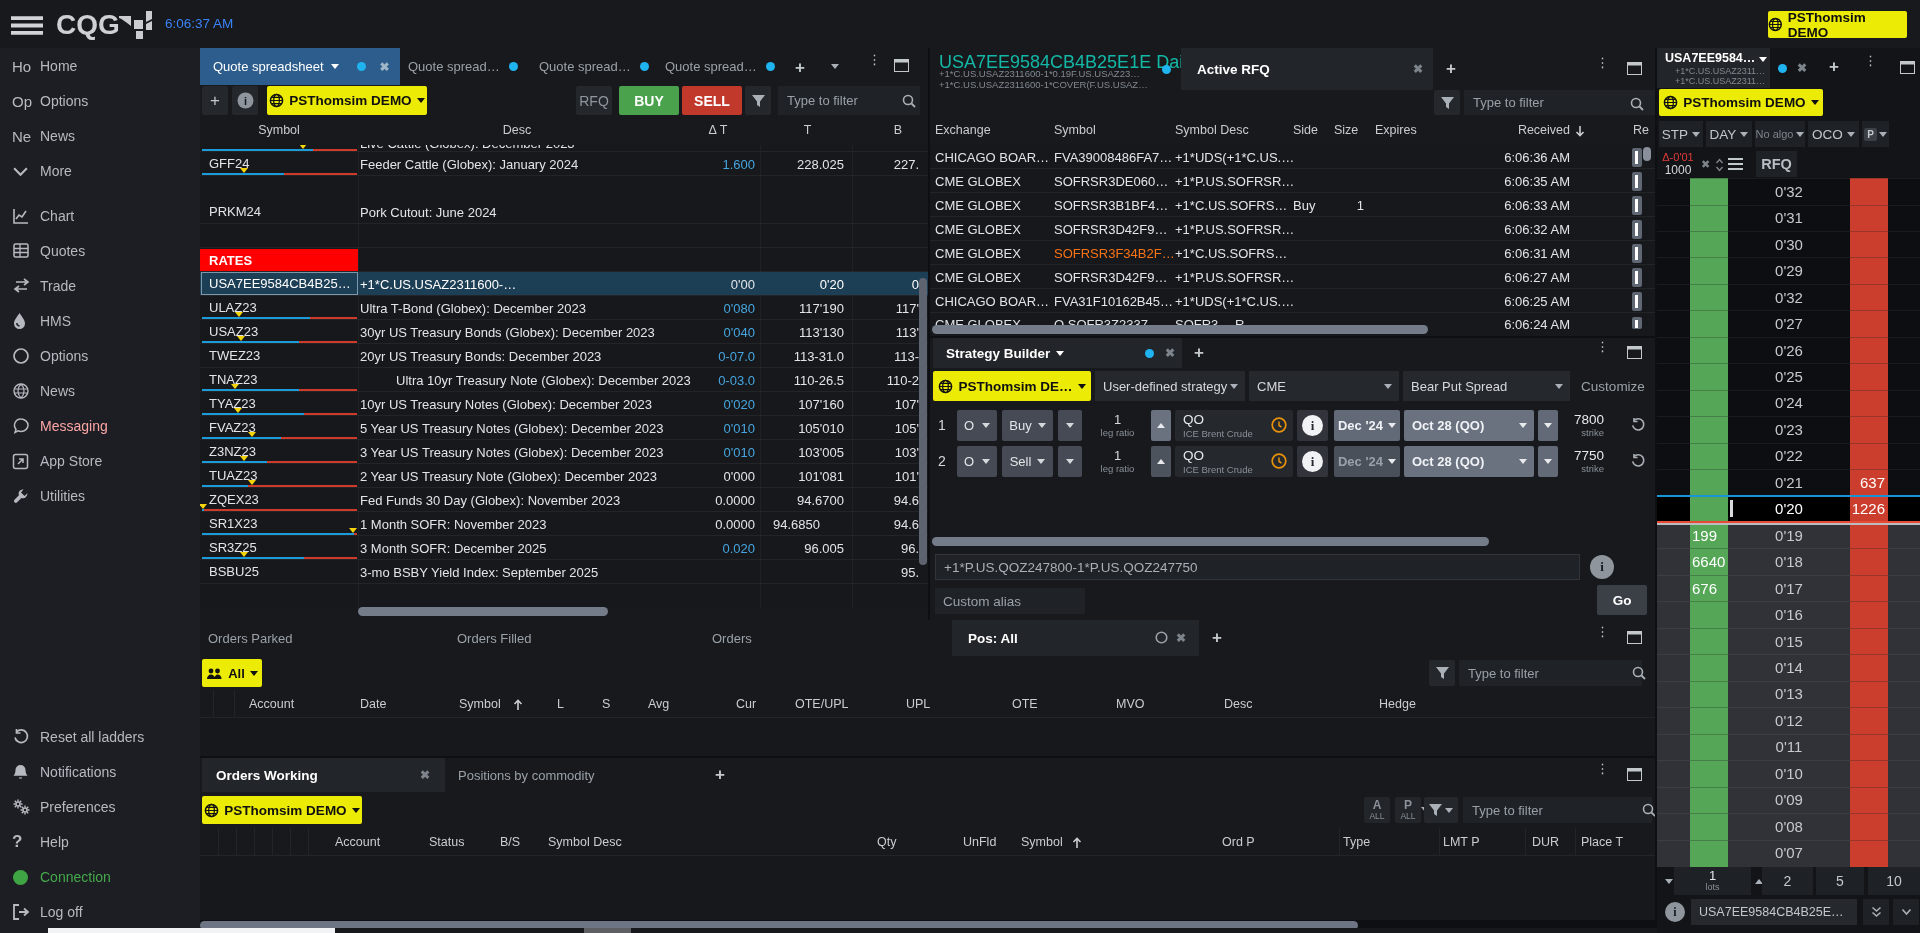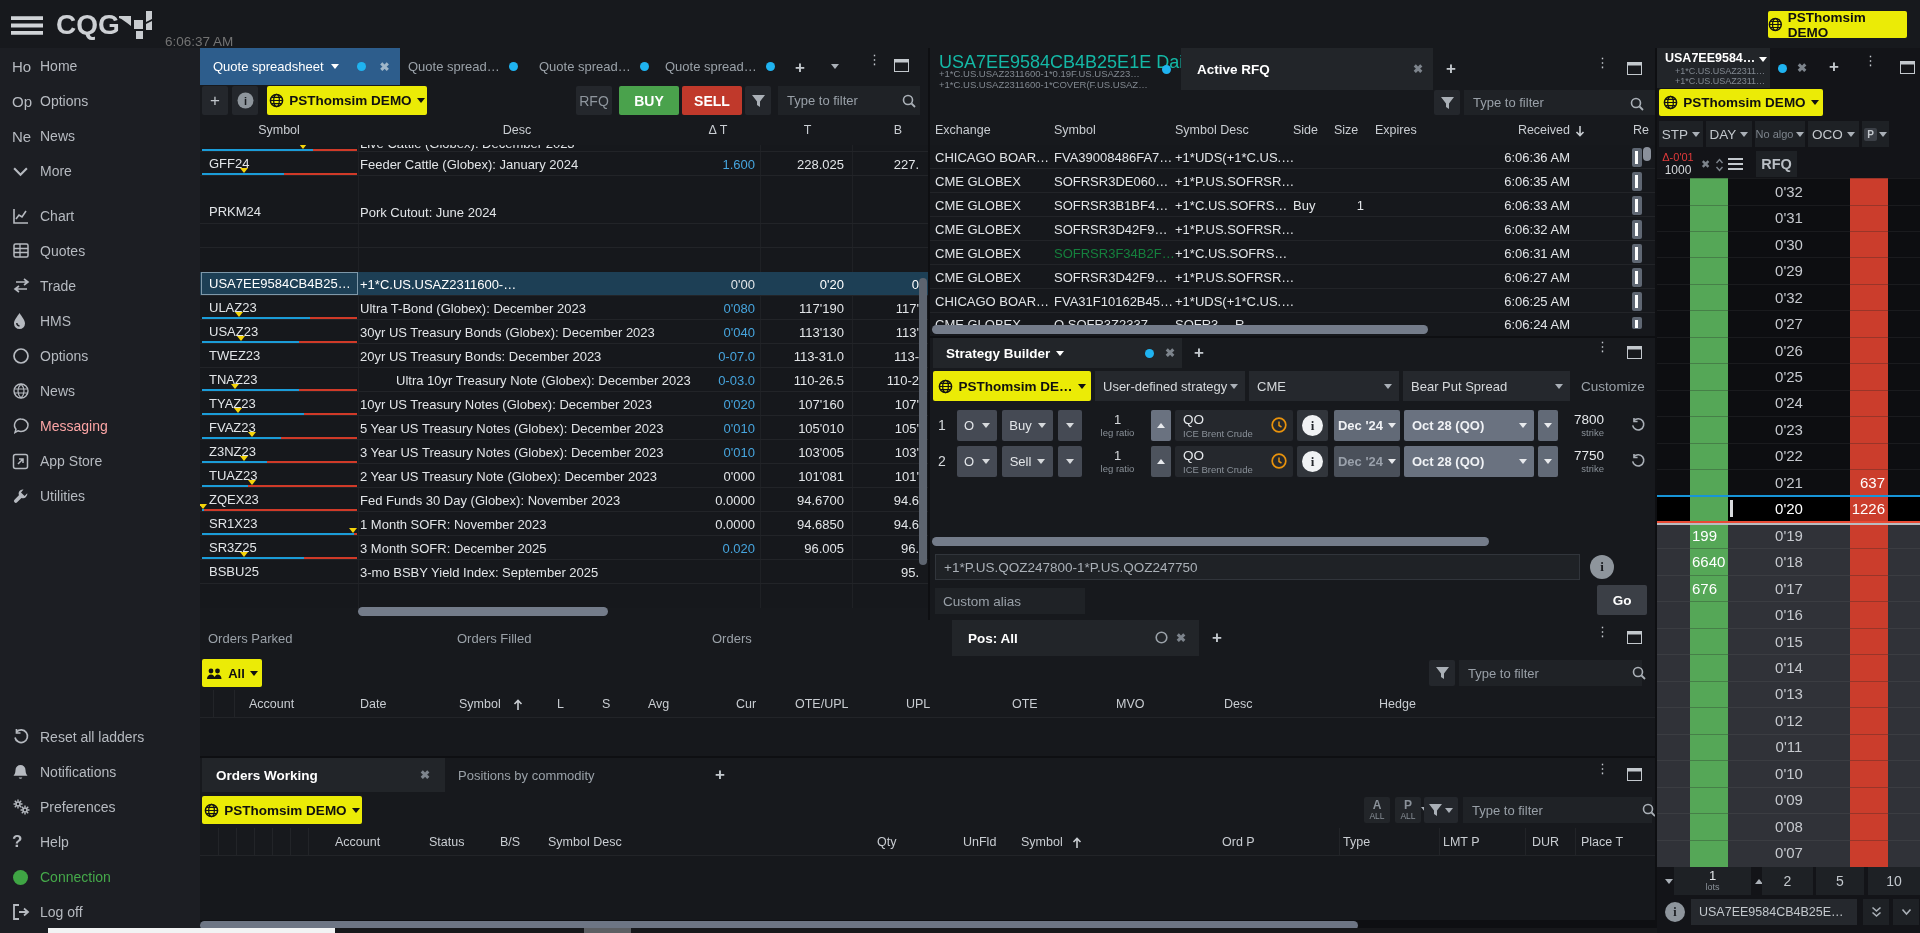--- a/index.html
+++ b/index.html
@@ -23,21 +23,21 @@
         <path d="M0 2.2h32M0 9.5h32M0 16.8h32" stroke="#d0d3d7" stroke-width="3.8"></path>
       </svg>
       <div class="abs" style="left:56px;top:9px;width:110px;height:40px;color:#cdd0d4;font-size:28px;font-weight:700;letter-spacing:0px;font-family:'Liberation Sans',sans-serif;">CQG</div>
       <svg class="abs" style="left:118px;top:10px" width="34" height="30" viewBox="0 0 34 30">
 <path d="M1 6 L13 6 L13 16 C8 12 4 9 1 8 Z" fill="#c9ccd0"></path>
 <rect x="16" y="10" width="9" height="9" fill="#c9ccd0"></rect>
 <path d="M28 1 L34 1 L34 9 L28 12 Z" fill="#c9ccd0"></path>
 <path d="M28 14 L34 11 L34 20 L28 20 Z" fill="#c9ccd0"></path>
 <rect x="18" y="21" width="7" height="8" fill="#c9ccd0"></rect>
 </svg>
-      <div class="abs" style="left:165px;top:16px;font-size:13.5px;color:#737373;margin-top:18px;">6:06:37 AM</div>
+      <div class="abs" style="left:165px;top:16px;font-size:13.5px;color:#3b82f6;">6:06:37 AM</div>
       <div class="ybtn" style="left:1768px;top:11px;width:139px;height:27px;font-size:13.5px;">
         <svg width="15" height="15" viewBox="0 0 16 16">
           <circle cx="8" cy="8" r="6.5" fill="none" stroke="#111" stroke-width="1.6"></circle>
           <ellipse cx="8" cy="8" rx="3" ry="6.5" fill="none" stroke="#111" stroke-width="1.3"></ellipse>
           <path d="M1.8 8h12.4M2.6 4.7h10.8M2.6 11.3h10.8" stroke="#111" stroke-width="1.3" fill="none"></path>
         </svg>
         <span>PSThomsim DEMO</span>
       </div>
     </div>
     <div class="abs" style="left:0;top:48px;width:200px;height:885px;background:#1c1e23;">
@@ -287,20 +287,25 @@
           <div class="abs" style="left:40px;top:16px;width:0;height:0;border-left:4.5px solid transparent;border-right:4.5px solid transparent;border-top:5px solid #f5d40a;"></div>
         </div>
         <div class="abs" style="left:0;top:55px;width:728px;height:24px;border-bottom:1px solid #222428;overflow:hidden;">
           <div class="abs" style="left:9px;top:4px;font-size:13px;color:#e2e5e8;">PRKM24</div>
           <div class="abs" style="left:160px;top:5px;font-size:13px;color:#e2e5e8;">Pork Cutout: June 2024</div>
           <div class="abs" style="left:440px;top:5px;width:115px;text-align:right;font-size:13px;color:#e2e5e8;"></div>
           <div class="abs" style="left:560px;top:5px;width:84px;text-align:right;font-size:13px;color:#e2e5e8;"></div>
           <div class="abs" style="left:655px;top:5px;width:64px;text-align:right;font-size:13px;color:#e2e5e8;overflow:hidden;"></div>
         </div>
         <div class="abs" style="left:0;top:79px;width:728px;height:24px;border-bottom:1px solid #222428;overflow:hidden;"></div>
+        <div class="abs" style="left:0;top:103px;width:728px;height:24px;border-bottom:1px solid #222428;overflow:hidden;">
+          <div class="abs" style="left:0;top:1px;width:158px;height:22px;background:#fe0000;color:#fff;font-weight:700;font-size:13px;display:flex;align-items:center;">
+            <span style="margin-left:9px;">RATES</span>
+          </div>
+        </div>
         <div class="abs" style="left:0;top:127px;width:728px;height:24px;background:#1d3f55;border-bottom:1px solid #222428;overflow:hidden;">
           <div class="abs" style="left:1px;top:0px;width:157px;height:23px;border:1px solid #7e98a9;"></div>
           <div class="abs" style="left:9px;top:4px;font-size:13px;color:#fff;">USA7EE9584CB4B25…</div>
           <div class="abs" style="left:160px;top:5px;font-size:13px;color:#fff;">+1*C.US.USAZ2311600-…</div>
           <div class="abs" style="left:440px;top:5px;width:115px;text-align:right;font-size:13px;color:#e2e5e8;">0'00</div>
           <div class="abs" style="left:560px;top:5px;width:84px;text-align:right;font-size:13px;color:#fff;">0'20</div>
           <div class="abs" style="left:655px;top:5px;width:64px;text-align:right;font-size:13px;color:#fff;overflow:hidden;">0</div>
         </div>
         <div class="abs" style="left:0;top:151px;width:728px;height:24px;border-bottom:1px solid #222428;overflow:hidden;">
           <div class="abs" style="left:9px;top:4px;font-size:13px;color:#e2e5e8;">ULAZ23</div>
@@ -386,21 +391,21 @@
           <div class="abs" style="left:560px;top:5px;width:84px;text-align:right;font-size:13px;color:#e2e5e8;">94.6700</div>
           <div class="abs" style="left:655px;top:5px;width:64px;text-align:right;font-size:13px;color:#e2e5e8;overflow:hidden;">94.6</div>
           <div class="abs" style="left:2px;top:21px;width:2px;height:3px;background:#1b9cd8;"></div>
           <div class="abs" style="left:4px;top:21px;width:153px;height:3px;background:#d03a28;"></div>
           <div class="abs" style="left:-1px;top:16px;width:0;height:0;border-left:4.5px solid transparent;border-right:4.5px solid transparent;border-top:5px solid #f5d40a;"></div>
         </div>
         <div class="abs" style="left:0;top:367px;width:728px;height:24px;border-bottom:1px solid #222428;overflow:hidden;">
           <div class="abs" style="left:9px;top:4px;font-size:13px;color:#e2e5e8;">SR1X23</div>
           <div class="abs" style="left:160px;top:5px;font-size:13px;color:#e2e5e8;">1 Month SOFR: November 2023</div>
           <div class="abs" style="left:440px;top:5px;width:115px;text-align:right;font-size:13px;color:#e2e5e8;">0.0000</div>
-          <div class="abs" style="left:560px;top:5px;width:84px;text-align:right;font-size:13px;color:#e2e5e8;">94.6850</div>
+          <div class="abs" style="left:536px;top:5px;width:84px;text-align:right;font-size:13px;color:#e2e5e8;">94.6850</div>
           <div class="abs" style="left:655px;top:5px;width:64px;text-align:right;font-size:13px;color:#e2e5e8;overflow:hidden;">94.6</div>
           <div class="abs" style="left:2px;top:21px;width:152px;height:3px;background:#1b9cd8;"></div>
           <div class="abs" style="left:154px;top:21px;width:3px;height:3px;background:#d03a28;"></div>
           <div class="abs" style="left:149px;top:16px;width:0;height:0;border-left:4.5px solid transparent;border-right:4.5px solid transparent;border-top:5px solid #f5d40a;"></div>
         </div>
         <div class="abs" style="left:0;top:391px;width:728px;height:24px;border-bottom:1px solid #222428;overflow:hidden;">
           <div class="abs" style="left:9px;top:4px;font-size:13px;color:#e2e5e8;">SR3Z25</div>
           <div class="abs" style="left:160px;top:5px;font-size:13px;color:#e2e5e8;">3 Month SOFR: December 2025</div>
           <div class="abs" style="left:440px;top:5px;width:115px;text-align:right;font-size:13px;color:#46a5de;">0.020</div>
           <div class="abs" style="left:560px;top:5px;width:84px;text-align:right;font-size:13px;color:#e2e5e8;">96.005</div>
@@ -497,21 +502,21 @@
           <div class="abs" style="left:5px;top:5px;font-size:13px;color:#e2e5e8;">CME GLOBEX</div>
           <div class="abs" style="left:124px;top:5px;font-size:13px;color:#e2e5e8;">SOFRSR3D42F9…</div>
           <div class="abs" style="left:245px;top:5px;font-size:13px;color:#e2e5e8;">+1*P.US.SOFRSR…</div>
           <div class="abs" style="left:548px;top:5px;width:92px;text-align:right;font-size:13px;color:#e2e5e8;">6:06:32 AM</div>
           <div class="abs" style="left:702px;top:3px;width:10px;height:19px;background:#5f6773;border-radius:2px;">
             <div class="abs" style="left:3px;top:3px;width:3px;height:13px;background:#fff;"></div>
           </div>
         </div>
         <div class="abs" style="left:0;top:96px;width:725px;height:24px;border-bottom:1px solid #222428;">
           <div class="abs" style="left:5px;top:5px;font-size:13px;color:#e2e5e8;">CME GLOBEX</div>
-          <div class="abs" style="left:124px;top:5px;font-size:13px;color:#15803d;">SOFRSR3F34B2F…</div>
+          <div class="abs" style="left:124px;top:5px;font-size:13px;color:#f97316;">SOFRSR3F34B2F…</div>
           <div class="abs" style="left:245px;top:5px;font-size:13px;color:#e2e5e8;">+1*C.US.SOFRS…</div>
           <div class="abs" style="left:548px;top:5px;width:92px;text-align:right;font-size:13px;color:#e2e5e8;">6:06:31 AM</div>
           <div class="abs" style="left:702px;top:3px;width:10px;height:19px;background:#5f6773;border-radius:2px;">
             <div class="abs" style="left:3px;top:3px;width:3px;height:13px;background:#fff;"></div>
           </div>
         </div>
         <div class="abs" style="left:0;top:120px;width:725px;height:24px;border-bottom:1px solid #222428;">
           <div class="abs" style="left:5px;top:5px;font-size:13px;color:#e2e5e8;">CME GLOBEX</div>
           <div class="abs" style="left:124px;top:5px;font-size:13px;color:#e2e5e8;">SOFRSR3D42F9…</div>
           <div class="abs" style="left:245px;top:5px;font-size:13px;color:#e2e5e8;">+1*P.US.SOFRSR…</div>

